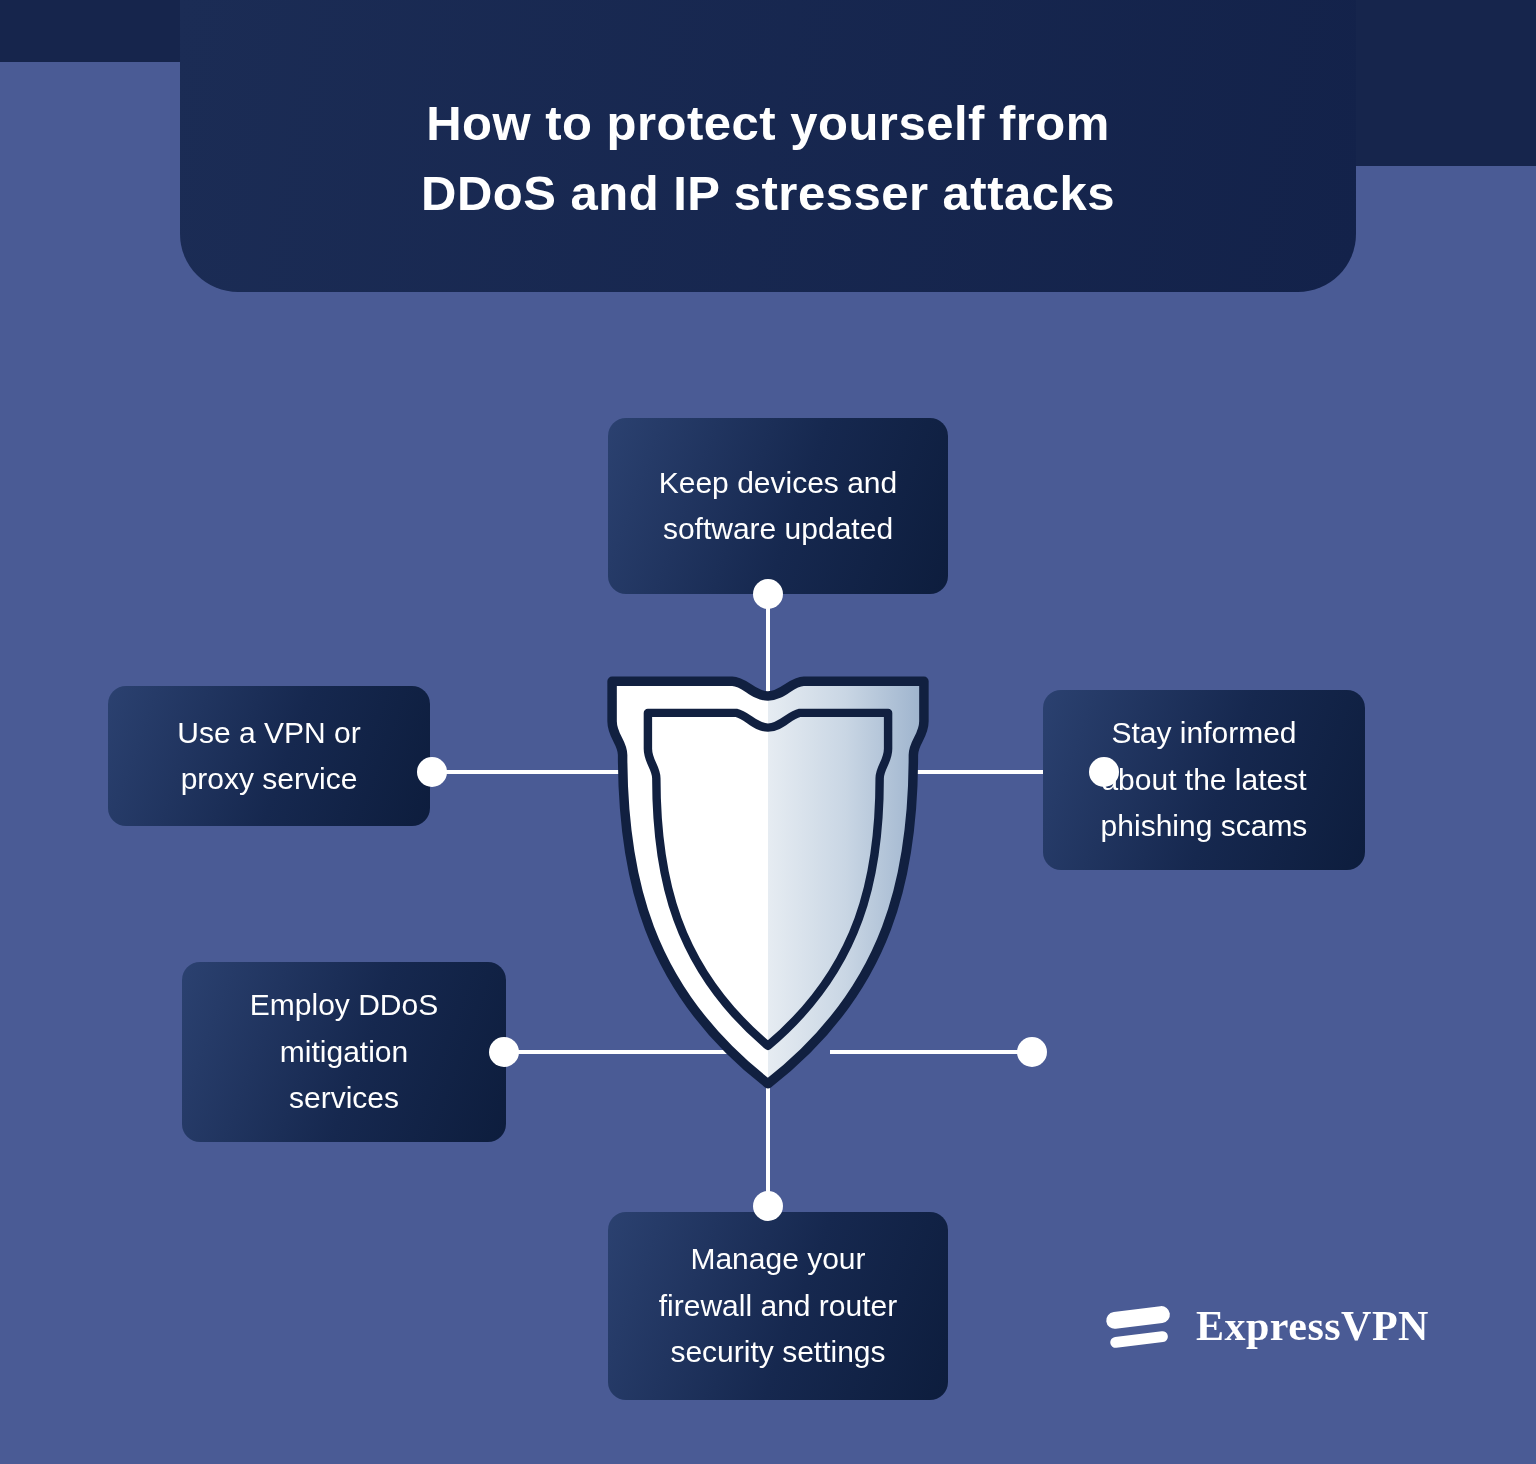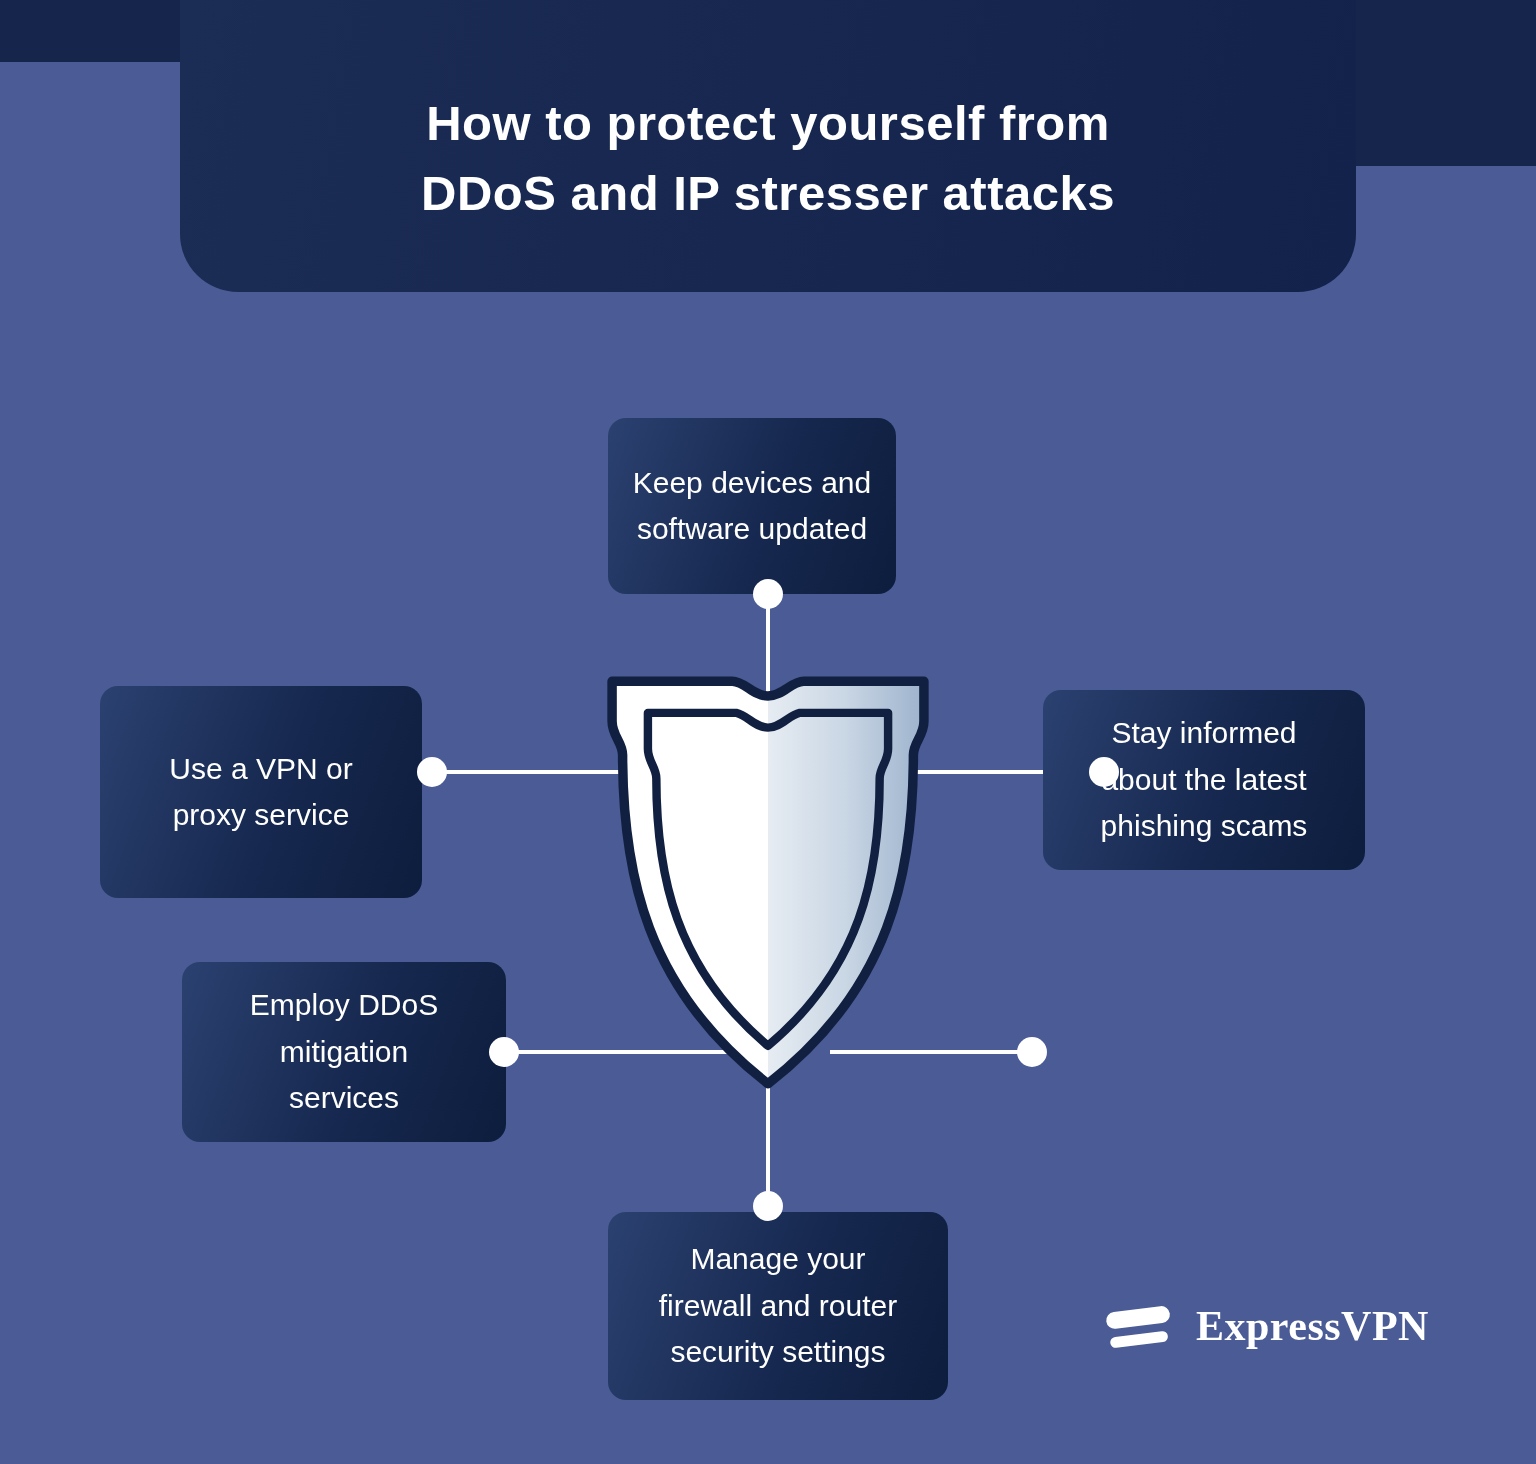--- a/index.html
+++ b/index.html
@@ -55,22 +55,22 @@
     text-align:center;
     color:#ffffff;
     font-size:30px;
     line-height:1.55;
     border-radius:18px;
     background:linear-gradient(110deg,#2b4170 0%,#16284f 55%,#0d1d3d 100%);
     padding:14px 20px;
     box-sizing:border-box;
     white-space:pre-line;
   }
-  .box-top        {left:608px;  top:418px;  width:288px; height:176px;}
-  .box-left-up    {left:100px;  top:686px;  width:322px; height:212px;}
+  .box-top        {left:608px;  top:418px;  width:340px; height:176px;}
+  .box-left-up    {left:108px;  top:686px;  width:322px; height:140px;}
   .box-right-up   {left:1043px; top:690px;  width:322px; height:180px;}
   .box-left-low   {left:182px;  top:962px;  width:324px; height:180px;}
   .box-right-low  {left:1034px; top:962px;  width:322px; height:180px;}
   .box-bottom     {left:608px;  top:1212px; width:340px; height:188px;}
 
   
   .shield{
     position:absolute; left:578px; top:656px; width:380px; height:453px;
     z-index:2;
   }

